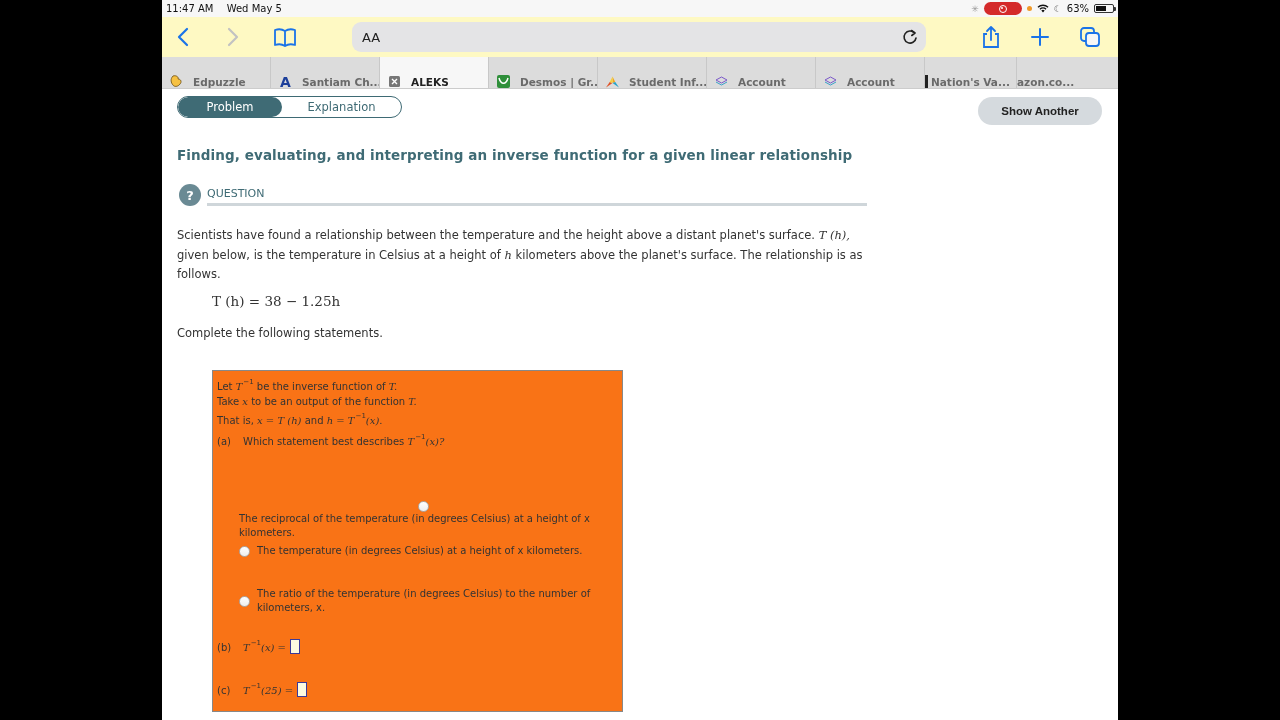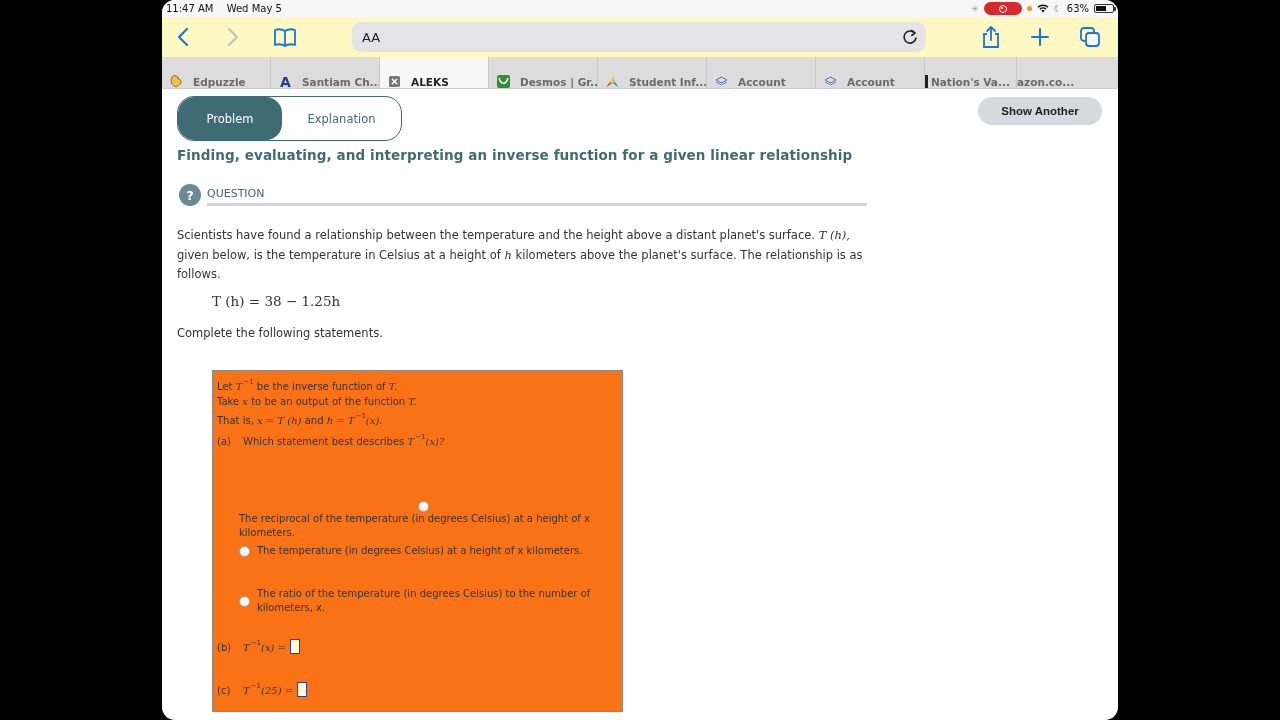--- a/index.html
+++ b/index.html
@@ -1,18 +1,18 @@
 <!DOCTYPE html>
 <html><head>
 <meta charset="utf-8">
 <style>
   * { box-sizing: border-box; margin: 0; padding: 0; }
   html, body { width: 1280px; height: 720px; background: #000; overflow: hidden; }
   body { font-family: "DejaVu Sans", sans-serif; position: relative; }
-  #screen { position: absolute; left: 162px; top: 0; width: 956px; height: 720px; background: #fff; overflow: hidden; border-radius: 13px; }
+  #screen { position: absolute; left: 162px; top: 0; width: 956px; height: 720px; background: #fff; overflow: hidden; }
 
   
   .status-bar { height: 17px; display: flex; align-items: center; justify-content: space-between; padding: 0 4px 0 4px; font-size: 10px; color: #111; background: #f7f7f7; }
   .status-left span { margin-right: 10px; font-weight: 500; }
   .status-right { display: flex; align-items: center; gap: 5px; font-size: 10px; }
   .rec-pill { width: 38px; height: 13px; background: #d42a2a; border-radius: 7px; display: flex; align-items: center; justify-content: center; }
   .rec-dot { width: 8px; height: 8px; border: 1.5px solid #fff; border-radius: 50%; position: relative; }
   .rec-dot::after { content: ""; position: absolute; left: 1.5px; top: 1.5px; width: 2px; height: 2px; background: #fff; border-radius: 50%; }
   .orange-dot { width: 5px; height: 5px; background: #f09a2a; border-radius: 50%; }
   .battery { width: 20px; height: 9px; border: 1px solid #333; border-radius: 2px; position: relative; padding: 1px; }
@@ -32,21 +32,21 @@
   
   .tabstrip { height: 32px; display: flex; background: #dcdcdc; border-bottom: 1px solid #ccc; }
   .tab { width: 109px; display: flex; align-items: flex-end; padding-left: 8px; font-size: 10.5px; font-weight: bold; color: #6a6a6a; border-right: 1px solid #c8c8c8; white-space: nowrap; overflow: hidden; }
   .tab.active { background: #f7f7f7; color: #222; }
   .tab .ficon { width: 13px; height: 13px; margin-right: 10px; flex-shrink: 0; display: flex; align-items: center; justify-content: center; font-size: 11px; }
   .tab.narrow { width: 92px; padding-left: 0; }
   .tab.narrow2 { width: 68px; padding-left: 0; border-right: none; }
 
   
   .content { position: absolute; top: 90px; left: 0; right: 0; bottom: 0; }
-  .seg-toggle { position: absolute; left: 15px; top: 6px; width: 225px; height: 45px; border: 1.5px solid #3e6a74; border-radius: 17px; display: flex; overflow: hidden; }
+  .seg-toggle { position: absolute; left: 15px; top: 6px; width: 225px; height: 22px; border: 1.5px solid #3e6a74; border-radius: 17px; display: flex; overflow: hidden; }
   .seg { flex: 1; display: flex; align-items: center; justify-content: center; font-size: 11.5px; color: #3e6a74; cursor: pointer; }
   .seg.active { background: #3f6b75; color: #fff; border-radius: 16px; flex: 0 0 104px; }
   .show-another { position: absolute; right: 16px; top: 7px; width: 124px; height: 28px; background: #d5dade; border-radius: 14px; font-size: 11.5px; font-weight: bold; color: #222; display: flex; align-items: center; justify-content: center; border: none; }
   .topic-title { position: absolute; left: 15px; top: 57px; font-size: 13.5px; font-weight: bold; color: #3f6b75; letter-spacing: 0.1px; }
   .question-row { position: absolute; left: 17px; top: 93px; width: 688px; height: 26px; }
   .q-badge { position: absolute; left: 0; top: 1px; width: 22px; height: 22px; background: #6a8a94; border-radius: 50%; color: #fff; font-size: 13px; font-weight: bold; display: flex; align-items: center; justify-content: center; }
   .q-label { position: absolute; left: 28px; top: 4px; font-size: 11px; color: #3f6b75; }
   .q-line { position: absolute; left: 28px; right: 0; top: 20px; height: 3px; background: #cfd6da; }
 
   .prob-text { position: absolute; left: 15px; top: 136px; width: 730px; font-size: 11.5px; line-height: 19.5px; color: #333; }

